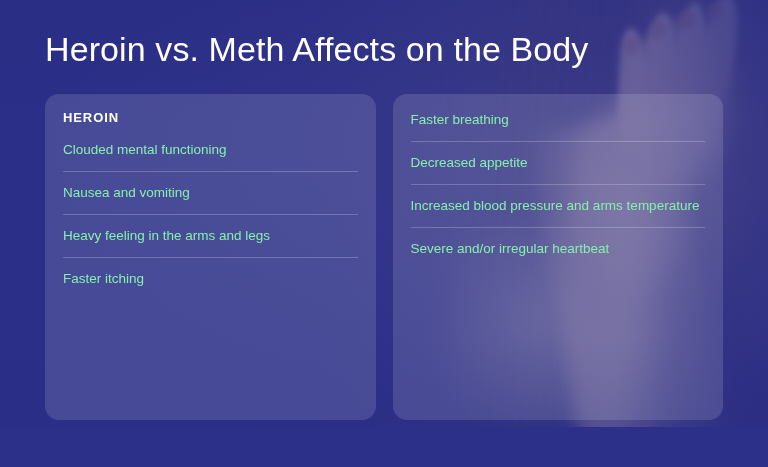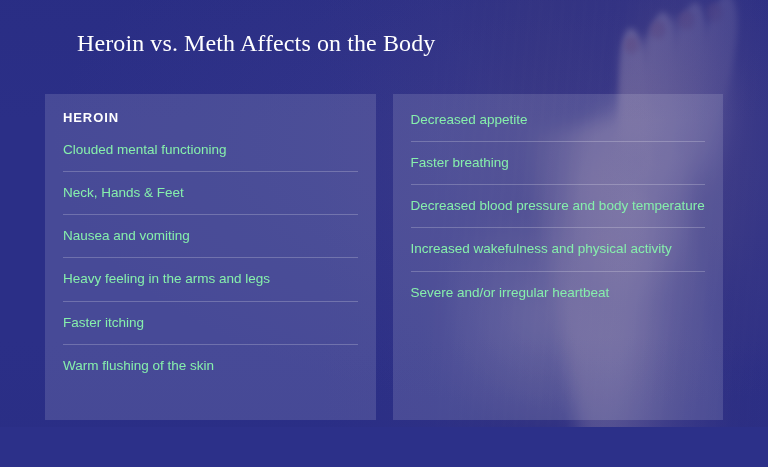--- a/index.html
+++ b/index.html
@@ -144,42 +144,41 @@
   
   .bottom-band {
     position:absolute; left:0; bottom:0; width:768px; height:40px;
     background:#2c3089;
   }
 
   
   .page-title {
     position:absolute;
     left:45px; top:29px;
-    font-family:Liberation Serif, serif;
-    font-size:24px;
+    font-family:Liberation Sans, sans-serif;
+    font-size:34px;
     font-weight:400;
     line-height:1.2;
     color:#ffffff;
     letter-spacing:.1px;
     white-space:nowrap;
-    margin-left:32px;
   }
 
   .cards {
     position:absolute;
     left:45px; top:94px;
     width:678px; height:326px;
     display:flex;
     gap:17px;
   }
 
   .card {
     flex:1 1 0;
     background:rgba(255,255,255,.135);
-    border-radius:0;
+    border-radius:14px;
     padding:16px 18px 0 18px;
     position:relative;
   }
 
   .card-title {
     font-size:13px;
     font-weight:700;
     letter-spacing:.9px;
     color:#ffffff;
     text-transform:uppercase;
@@ -227,32 +226,29 @@
   <div class="bottom-band"></div>
 
   <h1 class="page-title">Heroin vs. Meth Affects on the Body</h1>
 
   <div class="cards">
 
     <section class="card">
       <div class="card-title">HEROIN</div>
       <ul class="item-list">
         <li class="item">Clouded mental functioning</li>
-        <li class="item">Neck, Hands &amp; Feet</li>
         <li class="item">Nausea and vomiting</li>
         <li class="item">Heavy feeling in the arms and legs</li>
         <li class="item">Faster itching</li>
-        <li class="item">Warm flushing of the skin</li>
       </ul>
     </section>
 
     <section class="card">
       <ul class="item-list">
+        <li class="item">Faster breathing</li>
         <li class="item">Decreased appetite</li>
-        <li class="item">Faster breathing</li>
-        <li class="item">Decreased blood pressure and body temperature</li>
-        <li class="item">Increased wakefulness and physical activity</li>
+        <li class="item">Increased blood pressure and arms temperature</li>
         <li class="item">Severe and/or irregular heartbeat</li>
       </ul>
     </section>
 
   </div>
 </div>
 
 </body></html>

